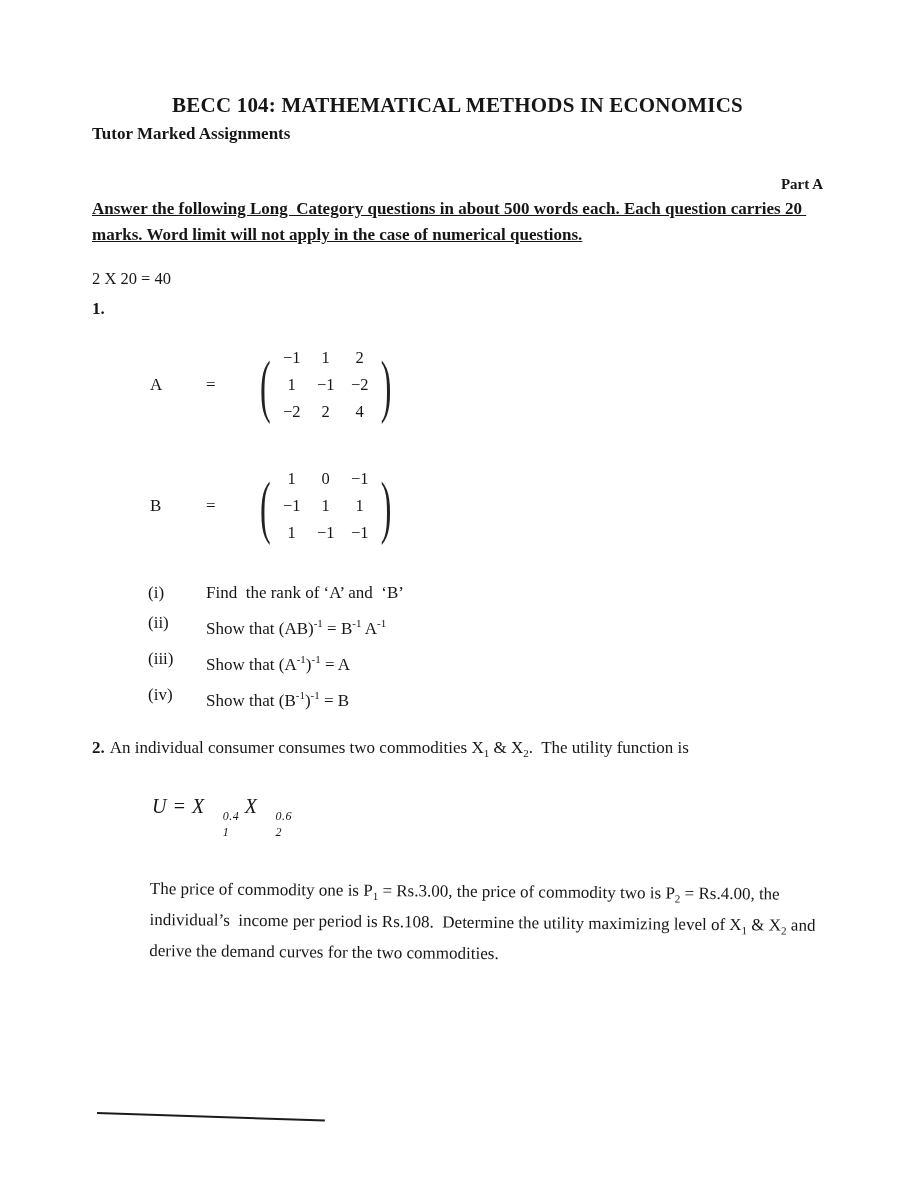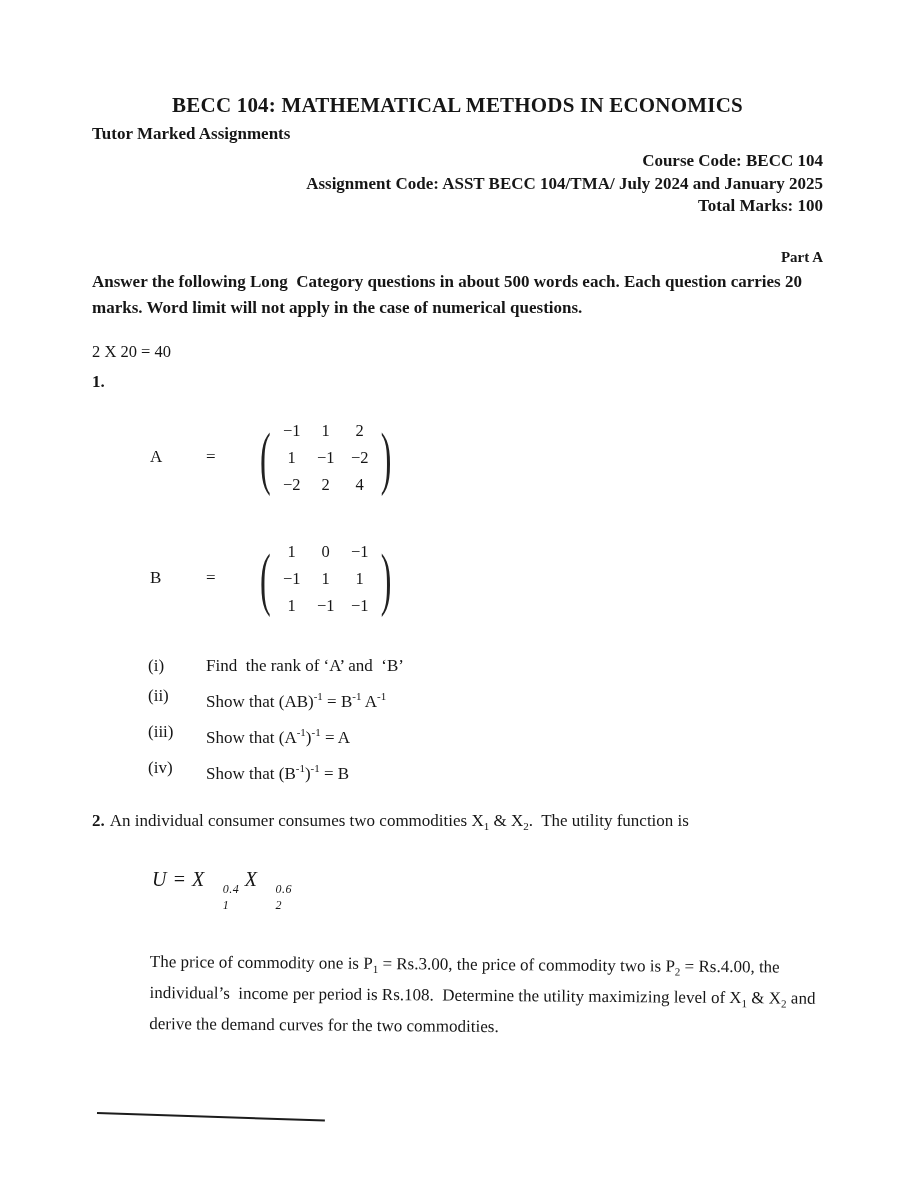--- a/index.html
+++ b/index.html
@@ -50,20 +50,21 @@
     font-size: 15px;
     line-height: 22px;
     margin-top: 28px;
   }
   .instructions {
     font-weight: bold;
     font-size: 17px;
     line-height: 26px;
     margin: 1px 0 0 0;
     white-space: pre-wrap;
+    text-decoration: underline;
   }
   .marks {
     text-align: left;
     font-size: 16.5px;
     line-height: 22px;
     margin-top: 20px;
   }
   .q1 {
     display: flex;
     margin-top: 7px;
@@ -169,25 +170,20 @@
   }
 </style>
 </head>
 <body>
 
 <div class="page">
 
   <div class="title">BECC 104: MATHEMATICAL METHODS IN ECONOMICS</div>
   <div class="subtitle">Tutor Marked Assignments</div>
 
-  <div class="right-block">
-    <div>Course Code: BECC 104</div>
-    <div>Assignment Code: ASST BECC 104/TMA/ July 2024 and January 2025</div>
-    <div>Total Marks: 100</div>
-  </div>
 
   <div class="part-heading">Part A</div>
   <p class="instructions">Answer the following Long  Category questions in about 500 words each. Each question carries 20 marks. Word limit will not apply in the case of numerical questions.</p>
   <div class="marks">2 X 20 = 40</div>
 
   <div class="q1">
     <span class="qnum">1.</span>
   </div>
 
   <div class="matrix-line first">

